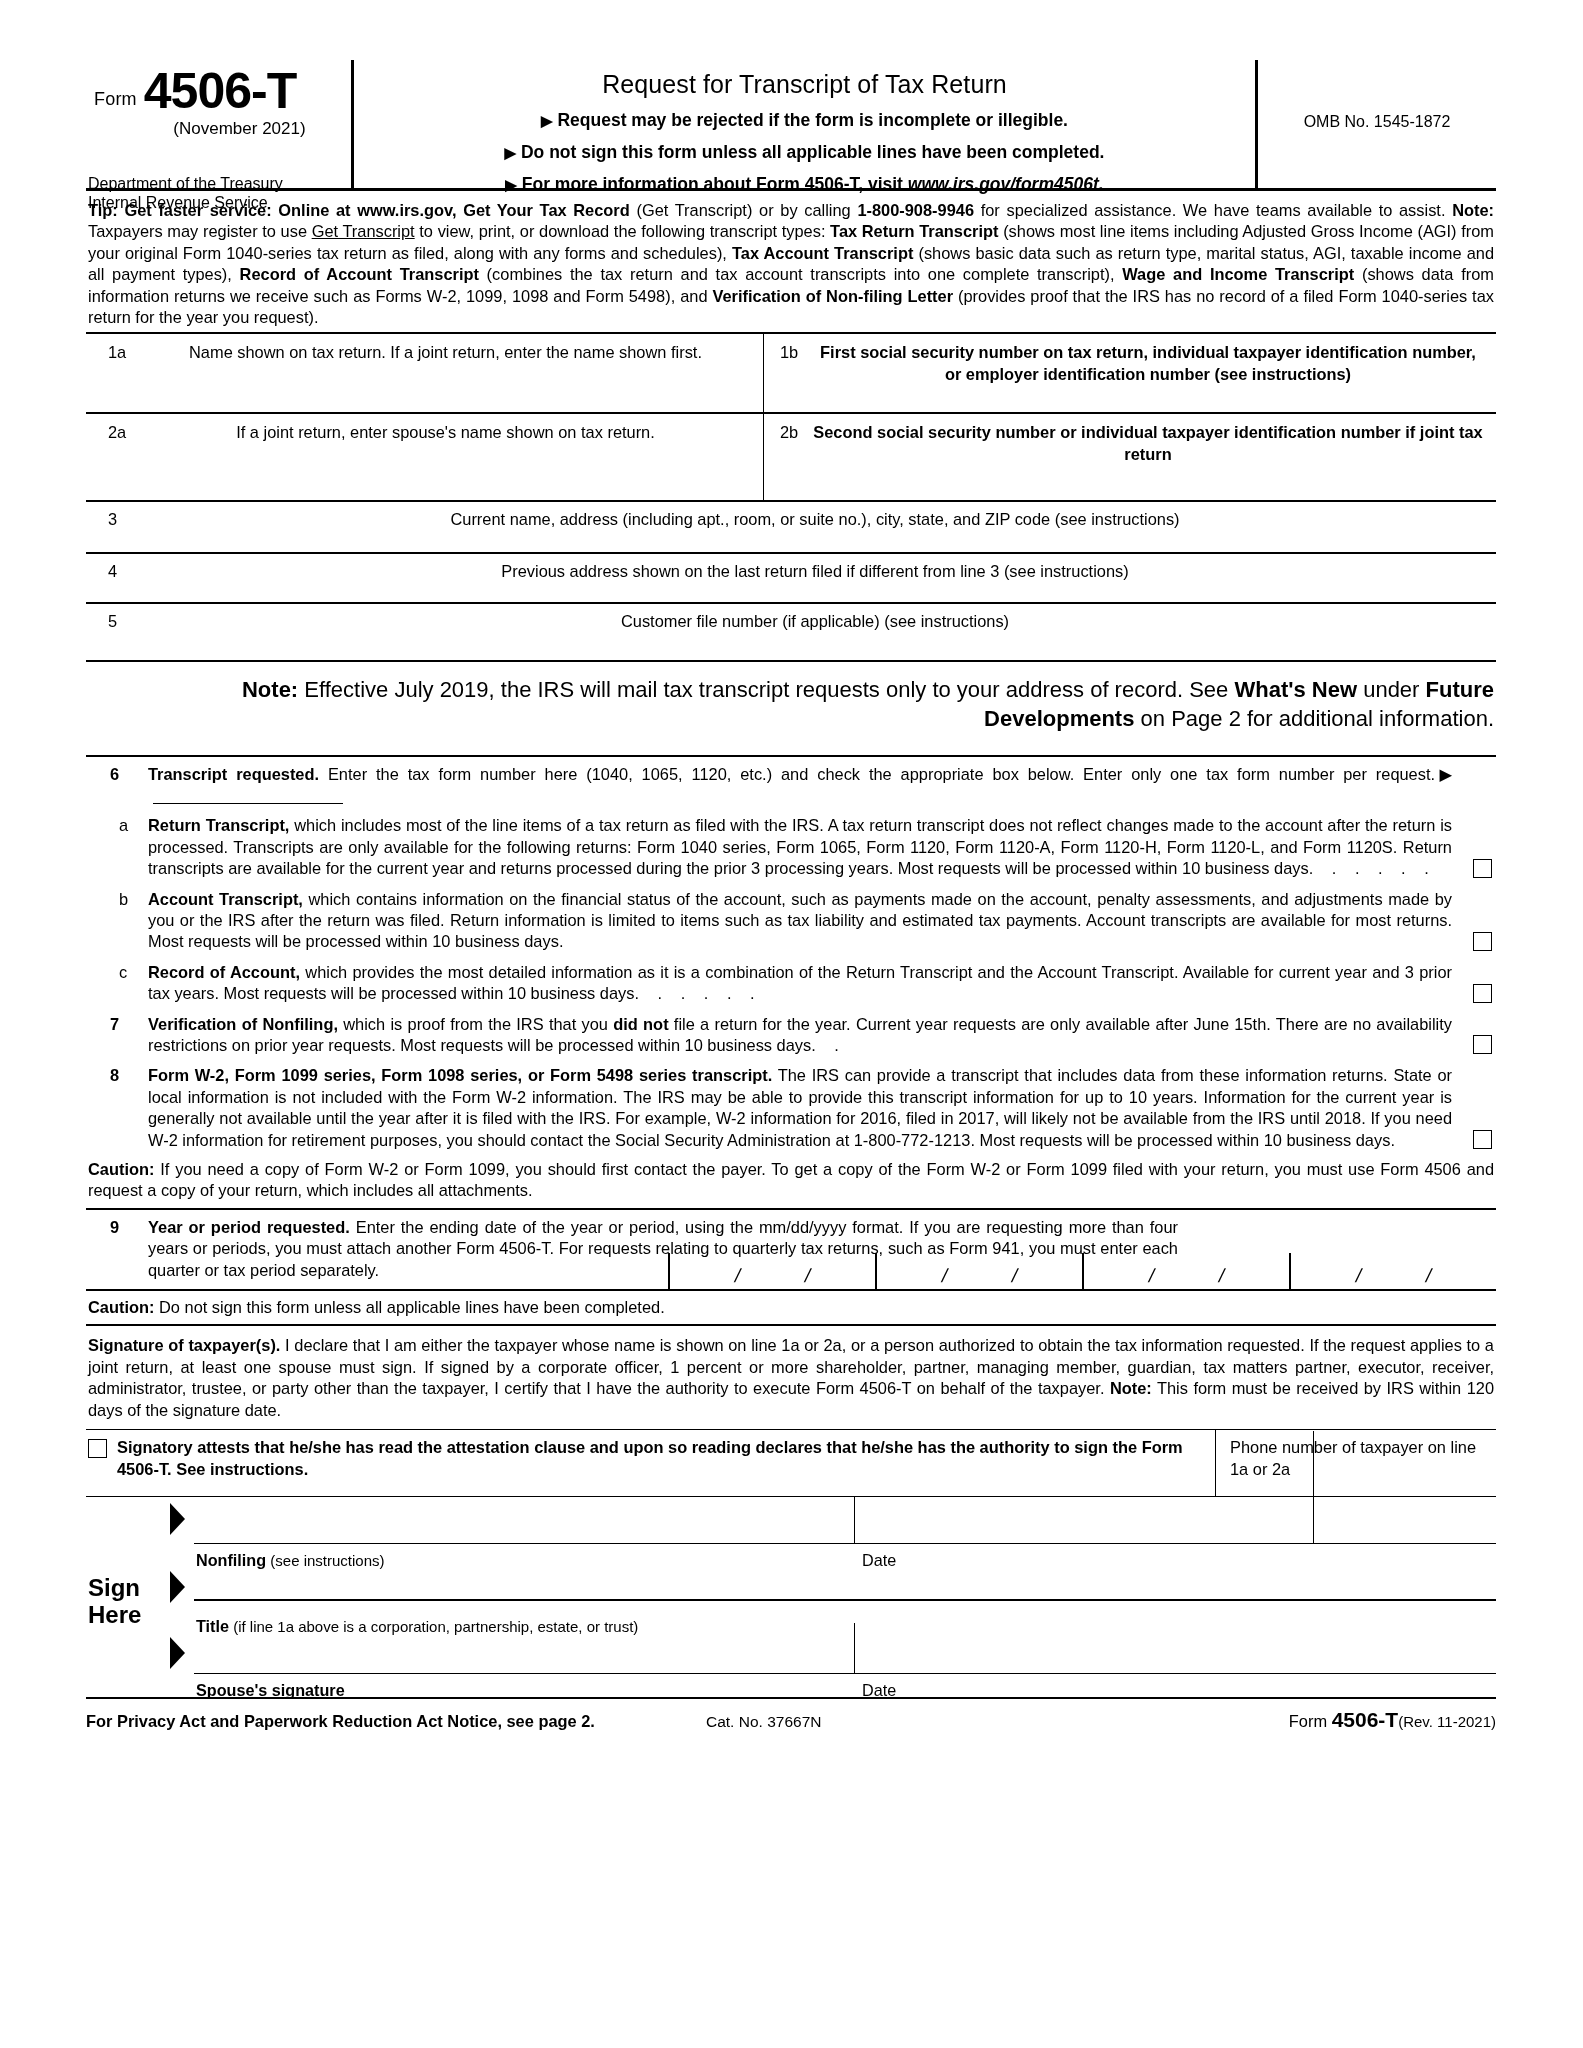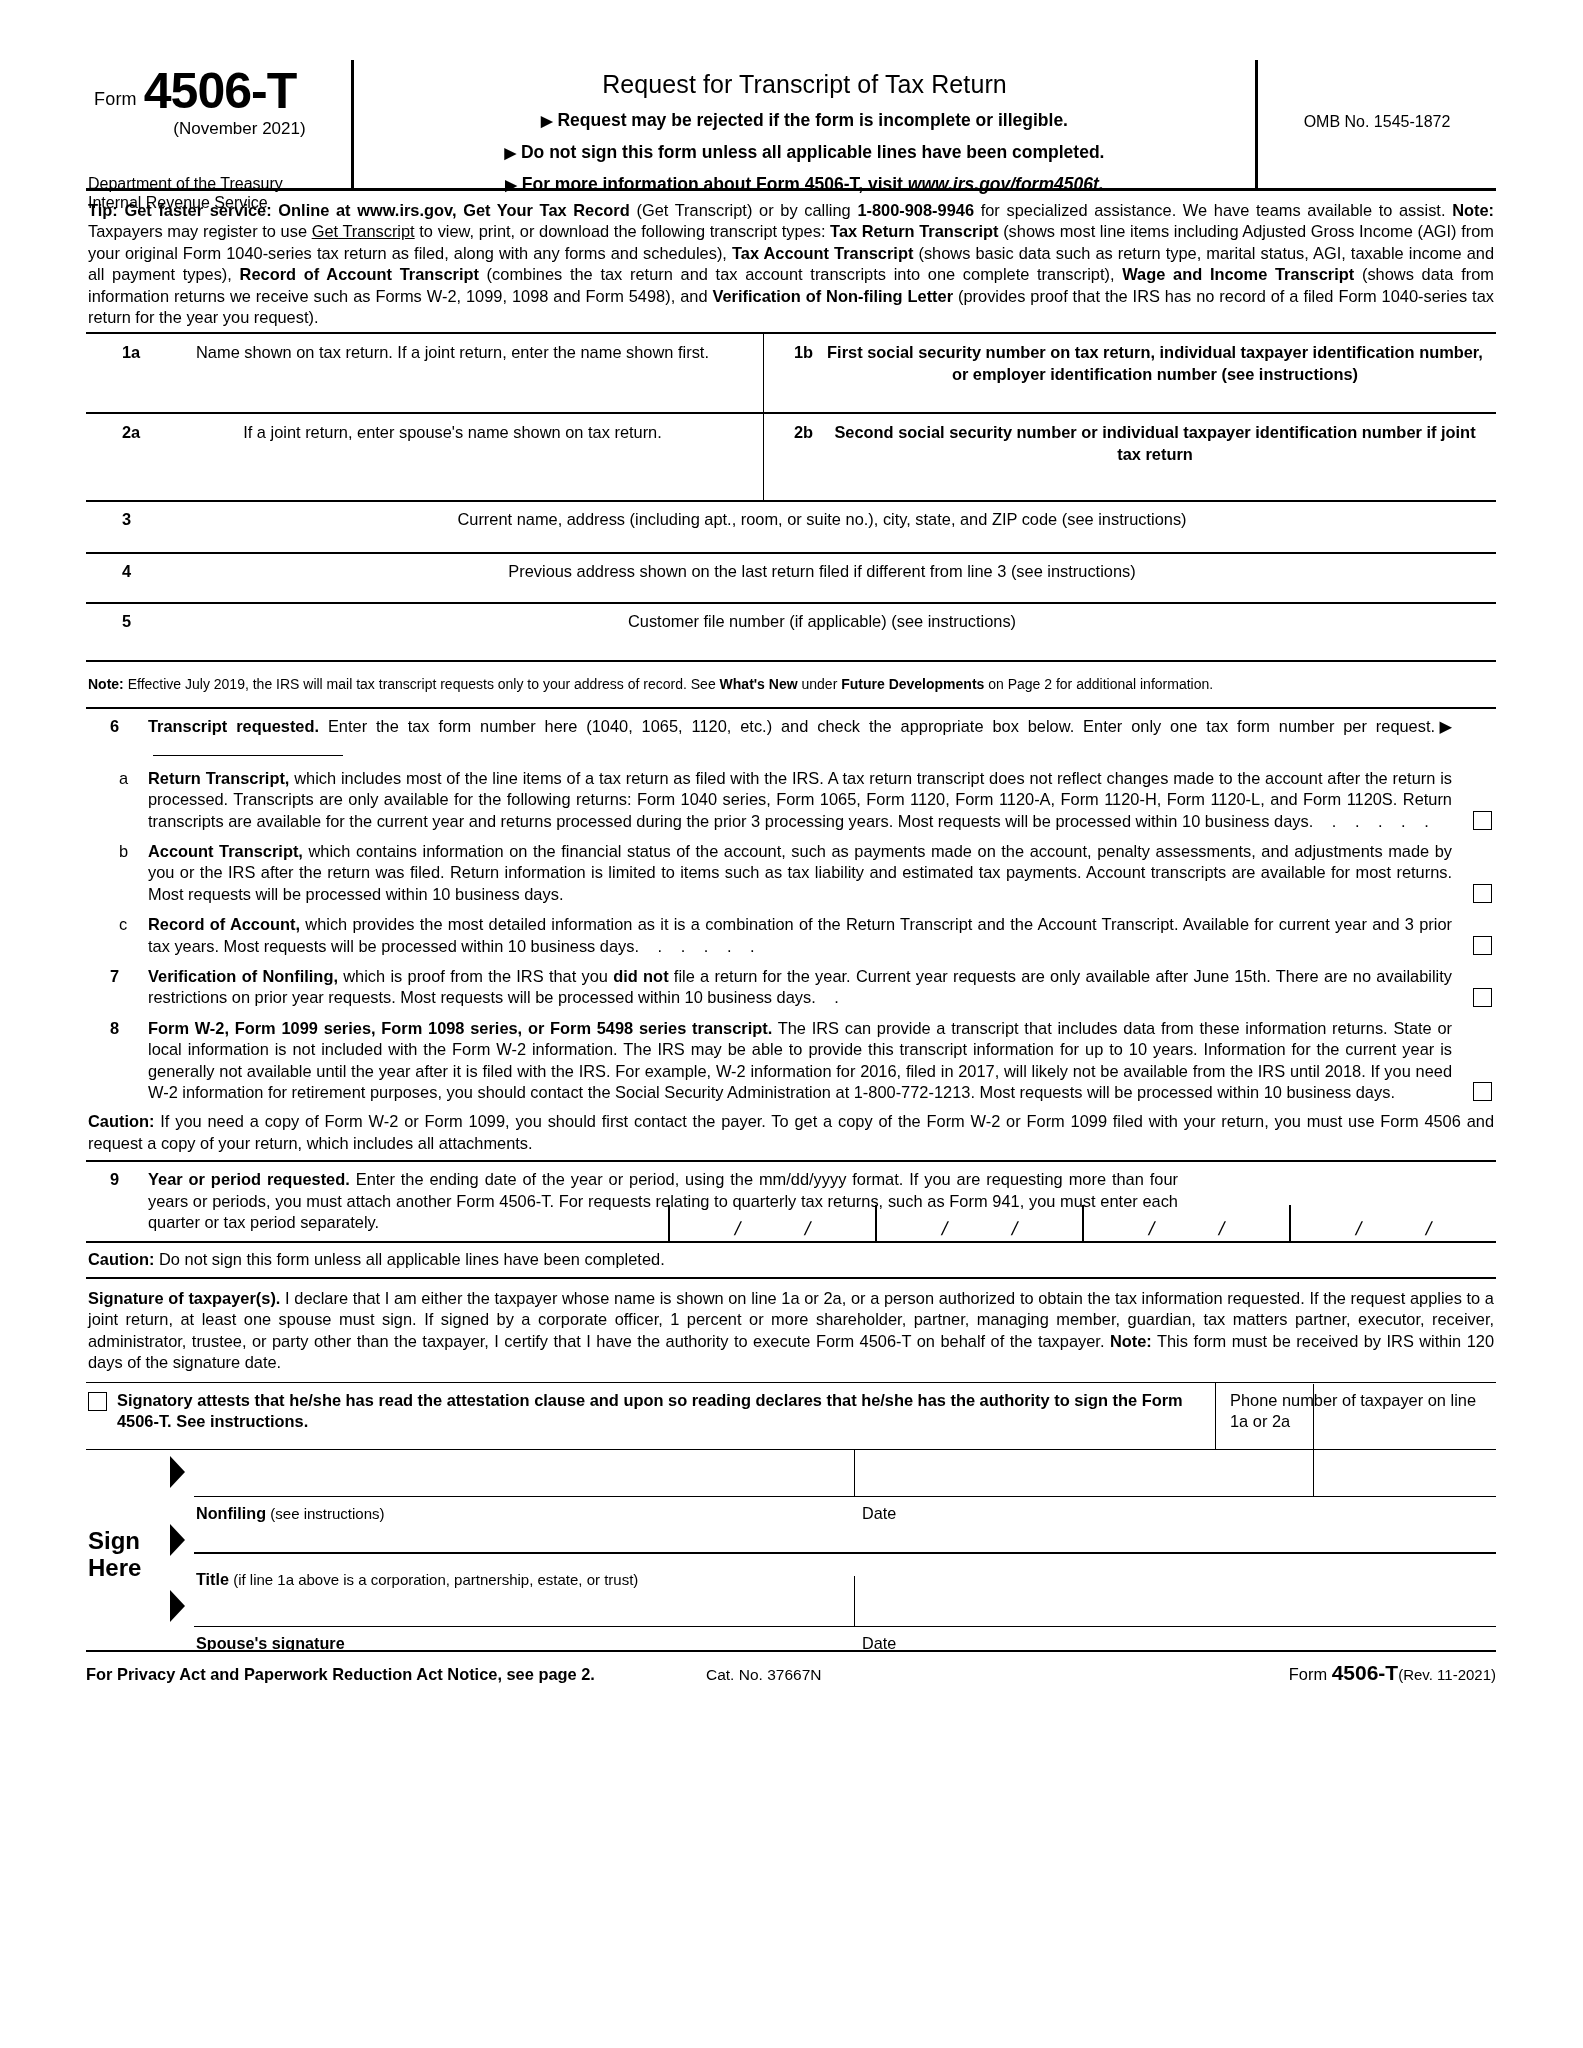--- a/index.html
+++ b/index.html
@@ -119,45 +119,45 @@
     box-sizing: border-box;
   }
   .h1a { height: 78px; }
   .h2a { height: 86px; }
   .fld {
     font-size: 16.4px;
     line-height: 1.3;
     display: flex;
   }
   .fld .num {
-    font-weight: bold;
+    font-weight: normal;
     min-width: 30px;
     flex-shrink: 0;
-    margin-left: 14px;
   }
   .fld .txt { flex: 1; text-align: center; }
   .fld-b .txt { font-weight: bold; }
 
   
   .line-row {
     border-bottom: 2px solid #000;
     padding: 7px 10px 7px 22px;
     box-sizing: border-box;
   }
   .h3 { height: 52px; }
   .h4 { height: 50px; }
   .h5 { height: 58px; }
   .line-row .fld .num { min-width: 36px; }
 
   
   .note-block {
-    font-size: 14px;
+    font-size: 22px;
     line-height: 1.32;
-    padding: 13px 2px 13px 2px;
+    padding: 13px 2px 21px 2px;
     border-bottom: 2px solid #000;
+    text-align: right;
   }
 
   
   .item {
     display: flex;
     font-size: 16.4px;
     line-height: 1.305;
     padding: 7px 0 2px 0;
   }
   .item .marker {

